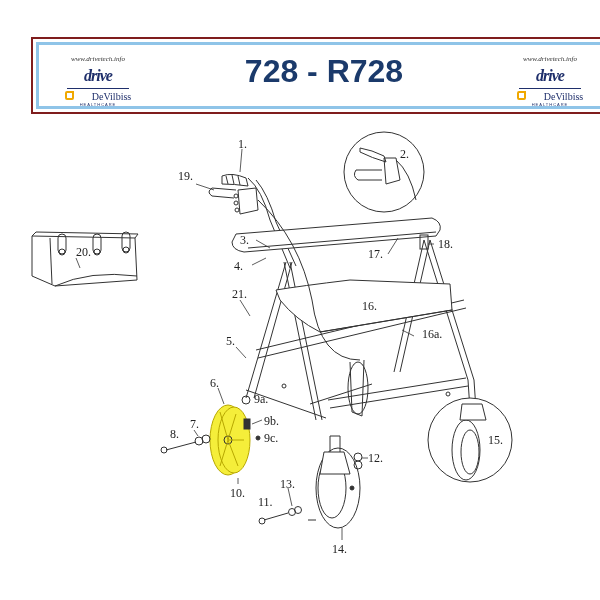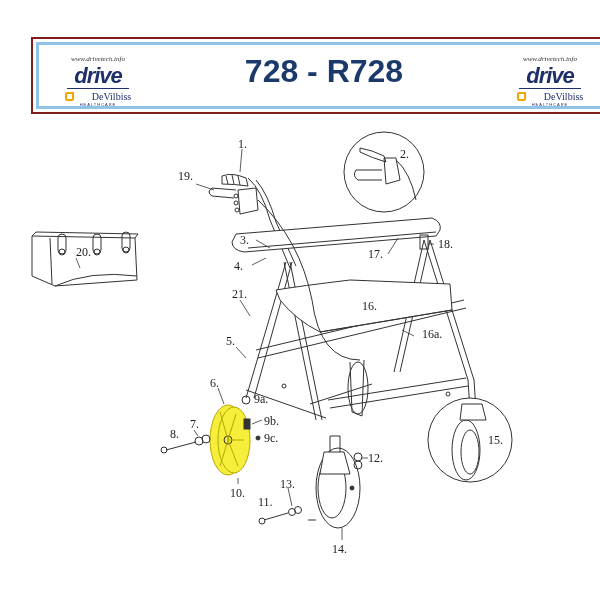--- a/index.html
+++ b/index.html
@@ -3,23 +3,23 @@
 <meta charset="utf-8">
 <style>
   html, body { margin:0; padding:0; background:#ffffff; }
   body { width:600px; height:600px; position:relative; overflow:hidden; font-family:"Liberation Sans", sans-serif; }
   .banner-outer { position:absolute; left:4px; top:37px; width:586px; height:77px; border:2px solid #7f1d1d; background:#ffffff; box-sizing:border-box;margin-left:27px; }
   .banner-inner { position:absolute; left:3px; top:3px; right:3px; bottom:3px; border:3px solid #8fc4e8; background:#ffffff; }
   .logo { position:absolute; top:10px; width:90px; text-align:center; }
   .logo.left { left:14px; }
   .logo.right { right:14px; }
   .logo .url { font-family:"Liberation Serif", serif; font-style:italic; font-size:7px; color:#333; }
-  .logo .drive { font-family:Liberation Sans, sans-serif; font-weight:bold; font-style:italic; font-size:22px; color:#1f2f6b; letter-spacing:-1px; line-height:22px; margin-top:2px; }
+  .logo .drive { font-family:Liberation Serif, serif; font-weight:bold; font-style:italic; font-size:16px; color:#1f2f6b; letter-spacing:-1px; line-height:22px; margin-top:2px; }
   .logo .rule { width:62px; height:1px; background:#1f2f6b; margin:1px auto 2px; }
-  .logo .dv { display:flex; align-items:center; justify-content:center; gap:18px; }
+  .logo .dv { display:flex; align-items:flex-start; justify-content:center; gap:18px; }
   .logo .dv .sq { width:9px; height:9px; border:2px solid #f0a800; border-radius:2px; box-sizing:border-box; border-top-right-radius:0; }
   .logo .dv .name { font-family:"Liberation Serif", serif; font-size:10px; color:#1f2f6b; }
   .logo .hc { font-size:4px; letter-spacing:1px; color:#1f2f6b; }
   .title { position:absolute; left:0; right:0; top:8px; text-align:center; font-weight:bold; font-size:32px; color:#1b3a6b; }
   .subtitle { position:absolute; left:0; right:0; top:46px; text-align:center; font-weight:bold; font-size:13px; color:#e21b1b; }
   .diagram { position:absolute; left:0; top:125px; width:600px; height:475px; }
   .callout { font-family:"Liberation Serif", serif; font-size:12px; fill:#222; }
 </style>
 </head>
 <body>

